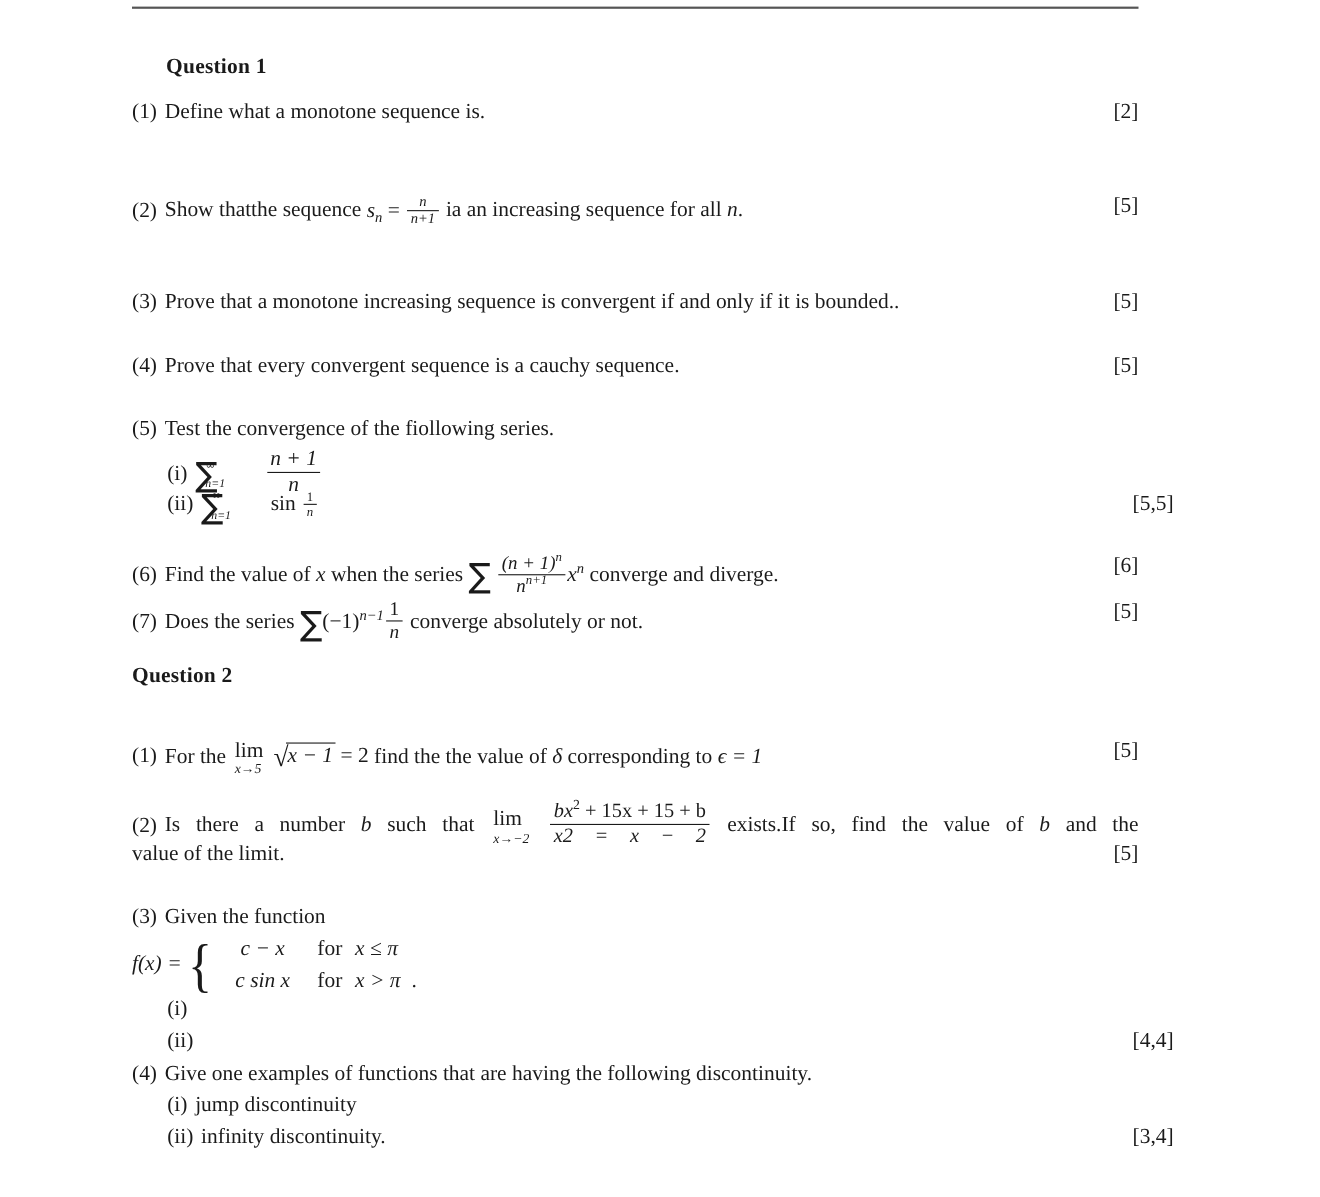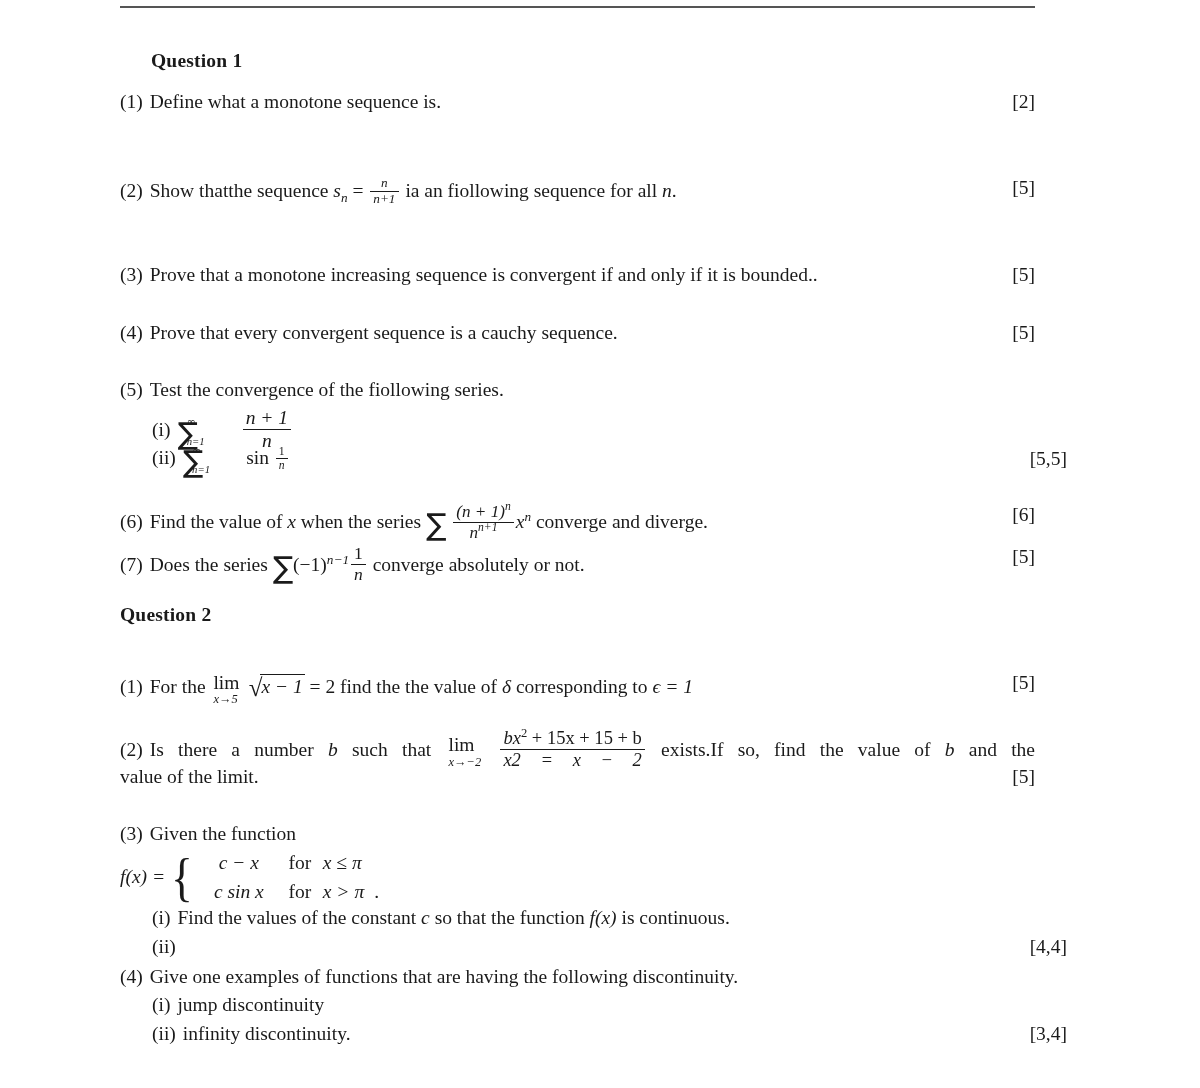--- a/index.html
+++ b/index.html
@@ -201,21 +201,21 @@
       <span class="body">
         <span>Show thatthe sequence</span>
         <span class="math">
           <span class="mi">s</span><span class="mi sub-sc">n</span>
           <span>=</span>
           <span class="frac sm">
             <span class="nume mi">n</span>
             <span class="deno mi">n+1</span>
           </span>
         </span>
-        <span>ia an fiollowing sequence for all</span>
+        <span>ia an increasing sequence for all</span>
         <span class="mi">n</span><span>.</span>
       </span>
       <span class="marks">[5]</span>
     </div>
 
     <div class="row item" style="top:264px;">
       <span class="num">(3)</span>
       <span class="body">Prove that a monotone increasing sequence is convergent if and only if it is bounded..</span>
       <span class="marks">[5]</span>
     </div>
@@ -365,27 +365,20 @@
             <span class="c2 mup">for</span>
             <span class="c3 mi">x &gt; π</span>
           </span>
         </span>
       </span>
       <span class="period">.</span>
     </div>
 
     <div class="row sub" style="top:907px;">
       <span class="num">(i)</span>
-      <span>
-        <span>Find the values of the constant</span>
-        <span class="mi">c</span>
-        <span>so that the function</span>
-        <span class="mi">f(x)</span>
-        <span>is continuous.</span>
-      </span>
     </div>
 
     <div class="row sub" style="top:936px;">
       <span class="num">(ii)</span>
       <span class="marks">[4,4]</span>
     </div>
 
     <div class="row item" style="top:966px;">
       <span class="num">(4)</span>
       <span class="body">Give one examples of functions that are having the following discontinuity.</span>

